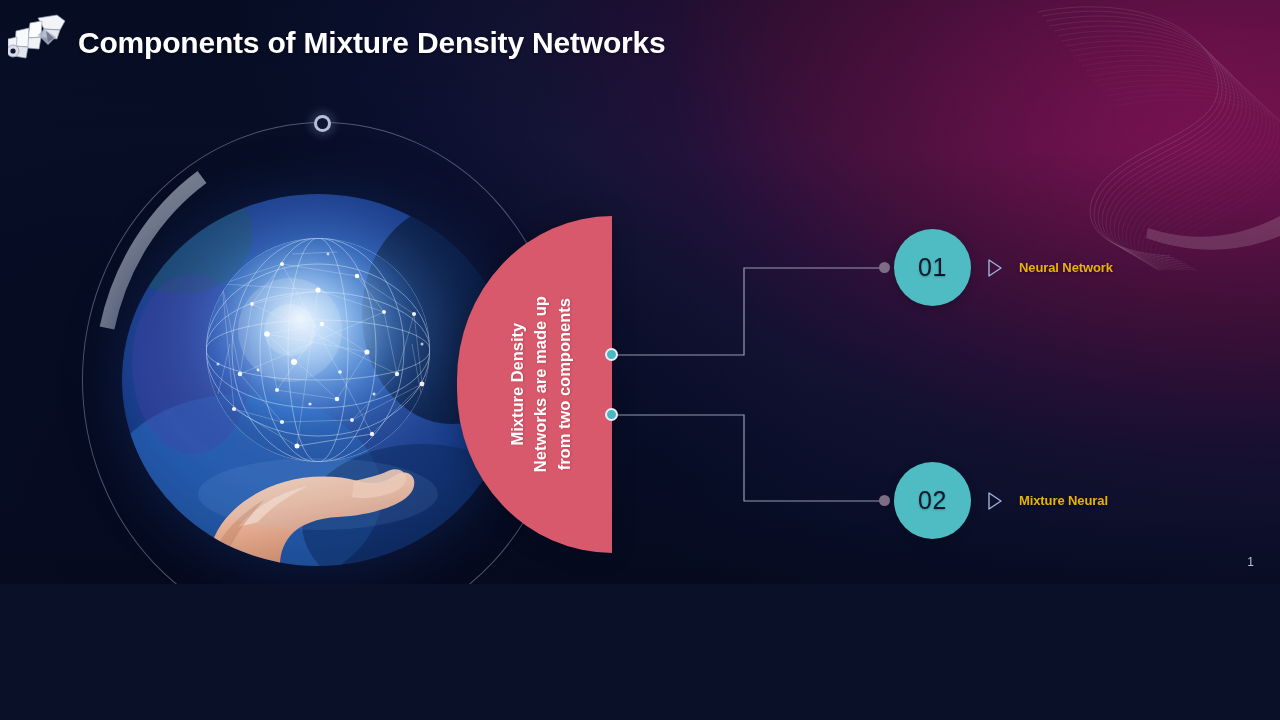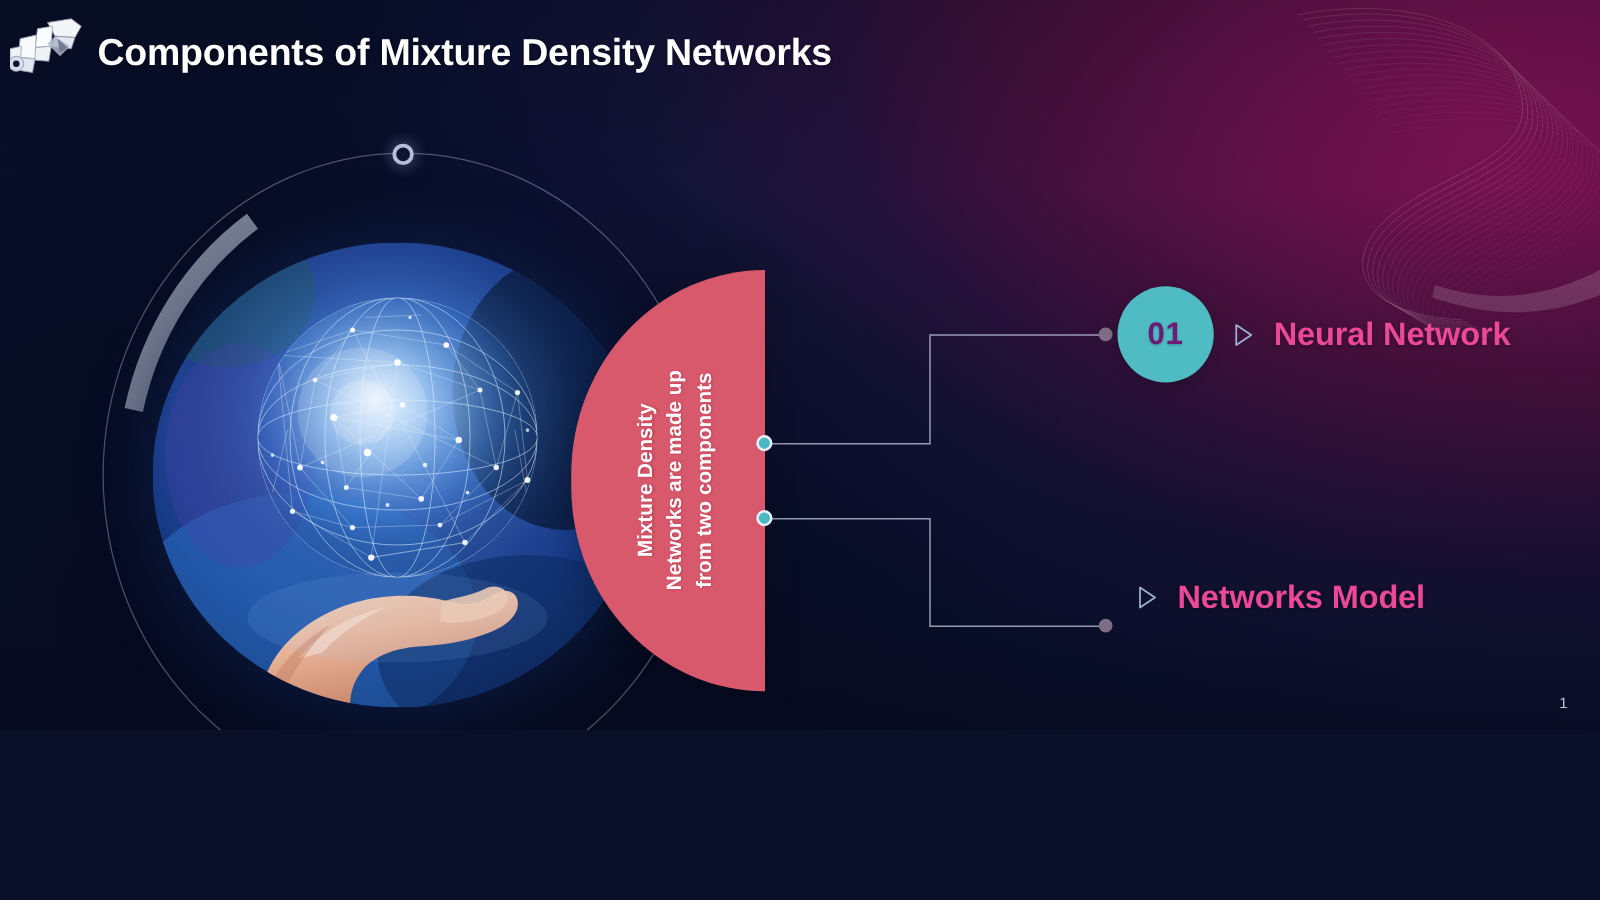--- a/index.html
+++ b/index.html
@@ -134,28 +134,28 @@
   .item.two { left:894px; top:462px; }
 
   .num-circle {
     width:77px; height:77px; border-radius:50%;
     background:#4fbcc4;
     display:flex; align-items:center; justify-content:center;
     flex:0 0 auto;
     box-shadow:0 2px 10px rgba(0,0,0,.22);
   }
   .num-circle span {
-    color:#701a75; font-size:25px; font-weight:bold; letter-spacing:.5px;
+    color:#0f172a; font-size:25px; font-weight:normal; letter-spacing:.5px;
     text-shadow:0 1px 2px rgba(0,60,70,.35);
   }
   .tri { width:17px; height:20px; margin-left:15px; flex:0 0 auto; }
   .item-label {
     margin-left:16px;
-    color:#ec4899;
-    font-size:26px;
+    color:#eab308;
+    font-size:13px;
     font-weight:bold;
     white-space:nowrap;
     letter-spacing:-0.1px;
     text-shadow:0 1px 3px rgba(0,0,0,.4);
   }
 
   
   .pagenum {
     position:absolute; right:26px; bottom:15px;
     color:#c9d2e6; font-size:12px; z-index:20;
@@ -363,21 +363,24 @@
     <div class="num-circle">
       <span>01</span>
     </div>
     <svg class="tri" viewBox="0 0 17 20">
       <path d="M3,2 L15,10 L3,18 Z" fill="none" stroke="#9bb4d8" stroke-width="1.4" stroke-linejoin="round"></path>
     </svg>
     <div class="item-label">Neural Network</div>
   </div>
 
   <div class="item two">
+    <div class="num-circle">
+      <span>02</span>
+    </div>
     <svg class="tri" viewBox="0 0 17 20">
       <path d="M3,2 L15,10 L3,18 Z" fill="none" stroke="#9bb4d8" stroke-width="1.4" stroke-linejoin="round"></path>
     </svg>
-    <div class="item-label">Networks Model</div>
+    <div class="item-label">Mixture Neural</div>
   </div>
 
   <div class="pagenum">1</div>
 
 </div>
 
 </body></html>

